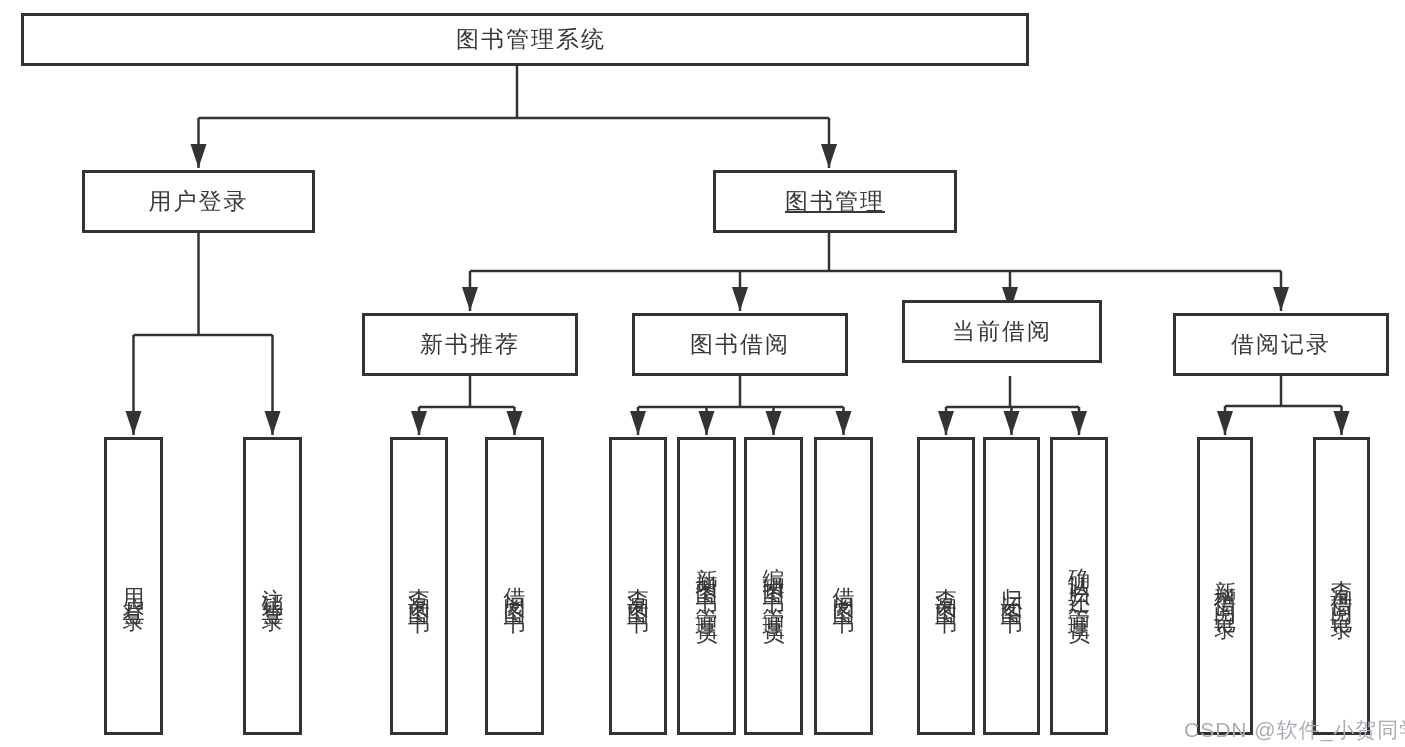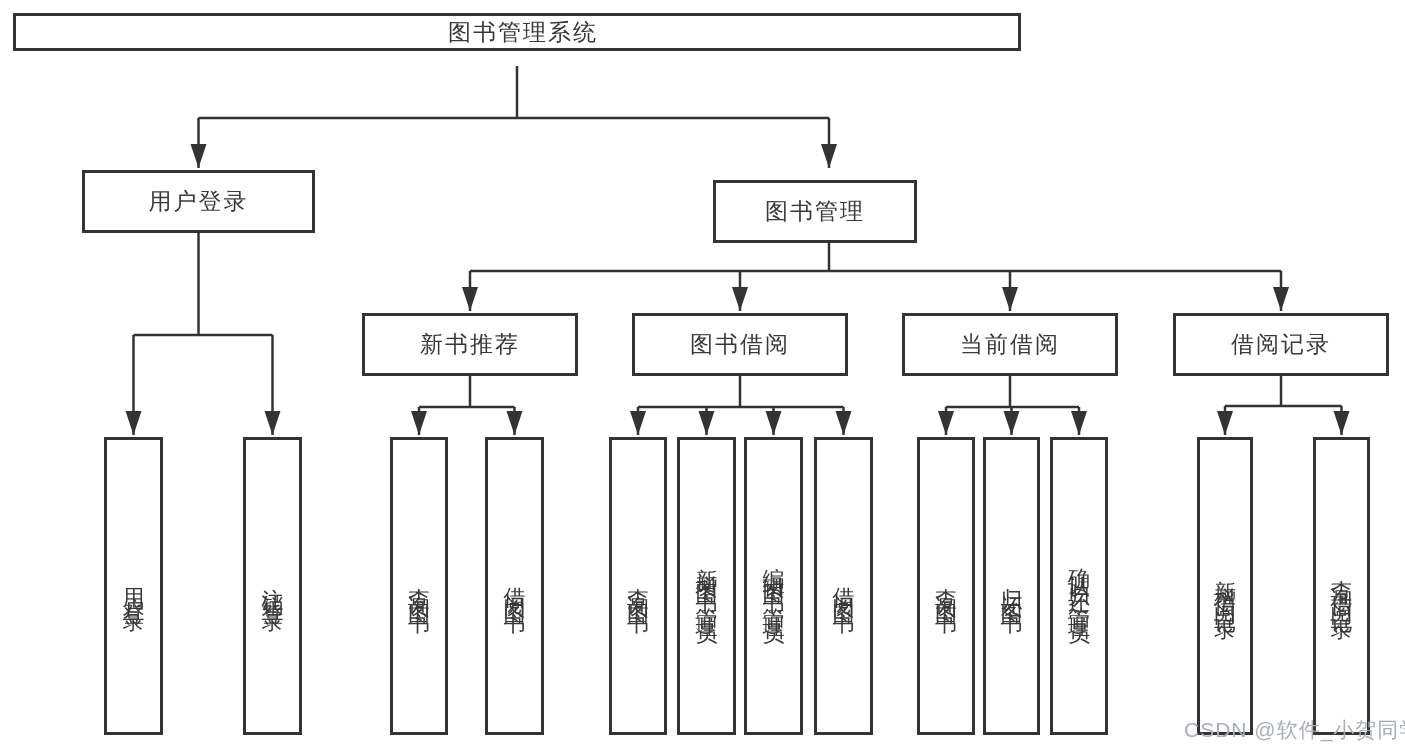--- a/index.html
+++ b/index.html
@@ -103,28 +103,28 @@
 
       <g>
         <path d="M1281,376 L1281,406"></path>
         <path d="M1225,406 L1341.5,406"></path>
         <line x1="1225" y1="406" x2="1225" y2="435" marker-end="url(#arrow)"></line>
         <line x1="1341.5" y1="406" x2="1341.5" y2="435" marker-end="url(#arrow)"></line>
       </g>
     </g>
   </svg>
 
-  <div class="node hlabel" style="left:13px;top:13px;width:1008px;height:38px;padding-left:12px;">图书管理系统</div>
+  <div class="node hlabel" style="left:21px;top:13px;width:1008px;height:53px;padding-left:12px;">图书管理系统</div>
 
   <div class="node hlabel" style="left:82px;top:170px;width:233px;height:63px;">用户登录</div>
-  <div class="node hlabel" style="left:713px;top:180px;width:204px;height:63px;">图书管理</div>
+  <div class="node hlabel" style="left:713px;top:170px;width:244px;height:63px;text-decoration:underline;">图书管理</div>
 
   <div class="node hlabel" style="left:362px;top:313px;width:216px;height:63px;">新书推荐</div>
   <div class="node hlabel" style="left:632px;top:313px;width:216px;height:63px;font-family:Liberation Serif, serif;">图书借阅</div>
-  <div class="node hlabel" style="left:902px;top:313px;width:216px;height:63px;">当前借阅</div>
+  <div class="node hlabel" style="left:902px;top:300px;width:200px;height:63px;">当前借阅</div>
   <div class="node hlabel" style="left:1173px;top:313px;width:216px;height:63px;">借阅记录</div>
 
   <div class="node vlabel" style="left:104px;top:437px;width:59px;height:298px;">用户登录</div>
   <div class="node vlabel" style="left:243px;top:437px;width:59px;height:298px;">注销登录</div>
 
   <div class="node vlabel" style="left:390px;top:437px;width:58px;height:298px;">查询图书</div>
   <div class="node vlabel" style="left:485px;top:437px;width:59px;height:298px;">借阅图书</div>
 
   <div class="node vlabel" style="left:609px;top:437px;width:58px;height:298px;">查询图书</div>
   <div class="node vlabel" style="left:677px;top:437px;width:59px;height:298px;">新增图书（管理员）</div>

